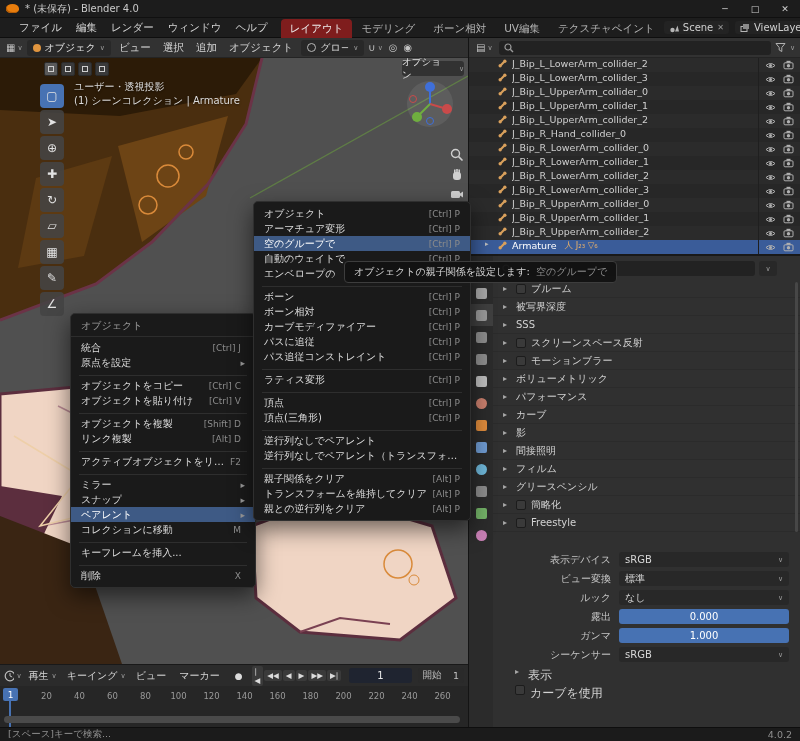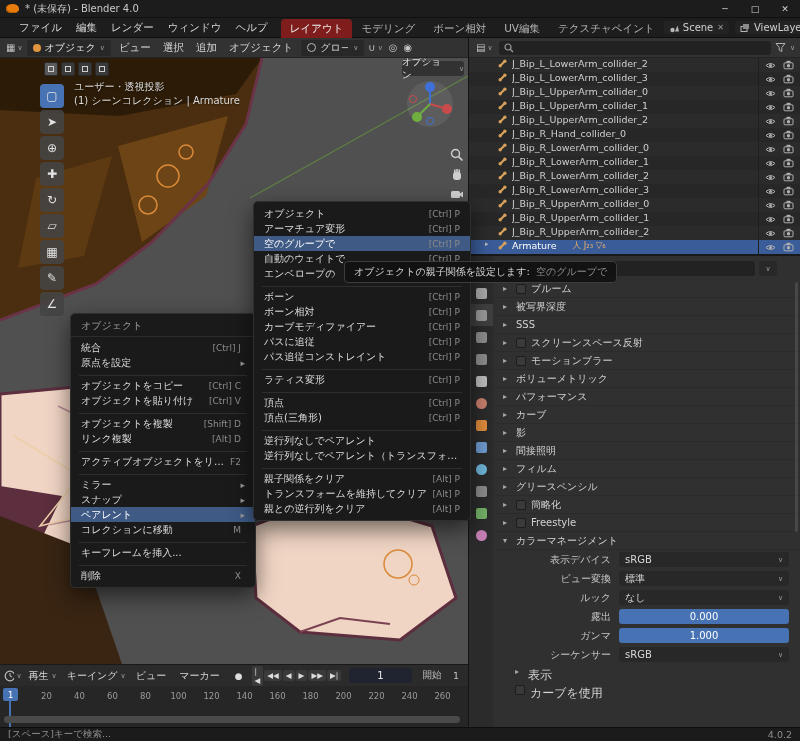--- a/index.html
+++ b/index.html
@@ -68,21 +68,21 @@
   #divider-v{left:468px;top:38px;width:1px;height:689px;background:#141414;z-index:4}
   #out-header{left:469px;top:38px;width:331px;height:20px;background:#323232;border-bottom:1px solid #242424;display:flex;align-items:center;gap:4px;padding:0 5px;z-index:3}
   .searchbox{flex:1;display:flex;align-items:center;gap:4px;background:#222;border-radius:3px;height:14px;padding:0 5px}
   .searchbox input{flex:1;background:transparent;border:none;outline:none;color:#ddd;font-size:10px;font-family:inherit}
   #outliner{left:469px;top:58px;width:331px;height:196px;background:#272727;z-index:1;overflow:hidden}
   .orow{display:flex;align-items:flex-start;height:14px;padding-left:16px;gap:4px;font-size:9.5px;color:#cfcfcf;white-space:nowrap}
   .orow:nth-child(odd){background:#2b2b2b}
   .orow.sel{background:#3a5c99;color:#fff}
   .oarrow{width:8px;color:#bdbdbd;font-size:7px}
   .oname{overflow:hidden;text-overflow:ellipsis}
-  .obadges{color:#e8b06a;font-size:8.5px;margin-left:12px}
+  .obadges{color:#e8b06a;font-size:8.5px;margin-left:4px}
   .oicons{margin-left:auto;display:flex;gap:7px;padding-right:6px;align-items:center;border-left:1px solid #1f1f1f;padding-left:6px;height:100%}
   #divider-h{left:469px;top:254px;width:331px;height:2px;background:#191919;z-index:4}
 
   
   #props-bg{left:469px;top:256px;width:331px;height:471px;background:#303030;z-index:1}
   #tabstrip{left:469px;top:256px;width:24px;height:471px;background:#2b2b2b;z-index:2;display:flex;flex-direction:column;align-items:center;padding-top:26px}
   .ptab{width:24px;height:22px;display:flex;align-items:center;justify-content:center}
   .ptab.act{background:#3f3f3f;border-radius:3px 0 0 3px}
   .ptab i{display:block;width:11px;height:11px;border-radius:2px}
   .ptab.round i{border-radius:50%}
@@ -810,25 +810,20 @@
         <span class="pcheck"></span>
         <span class="plabel">簡略化</span>
       </div>
 
       <div class="psec chk">
         <span class="chev-ind"></span>
         <span class="pcheck"></span>
         <span class="plabel">Freestyle</span>
       </div>
 
-      <div class="psec exp">
-        <span class="chev-ind"></span>
-
-        <span class="plabel">カラーマネージメント</span>
-      </div>
     </div>
 
   <div class="abs" id="cm-rows">
 
       <div class="cmrow ddrow">
         <span class="cmlabel">表示デバイス</span>
         <span class="dd">
           <span>sRGB</span>
           <span class="chev">∨</span>
         </span>

